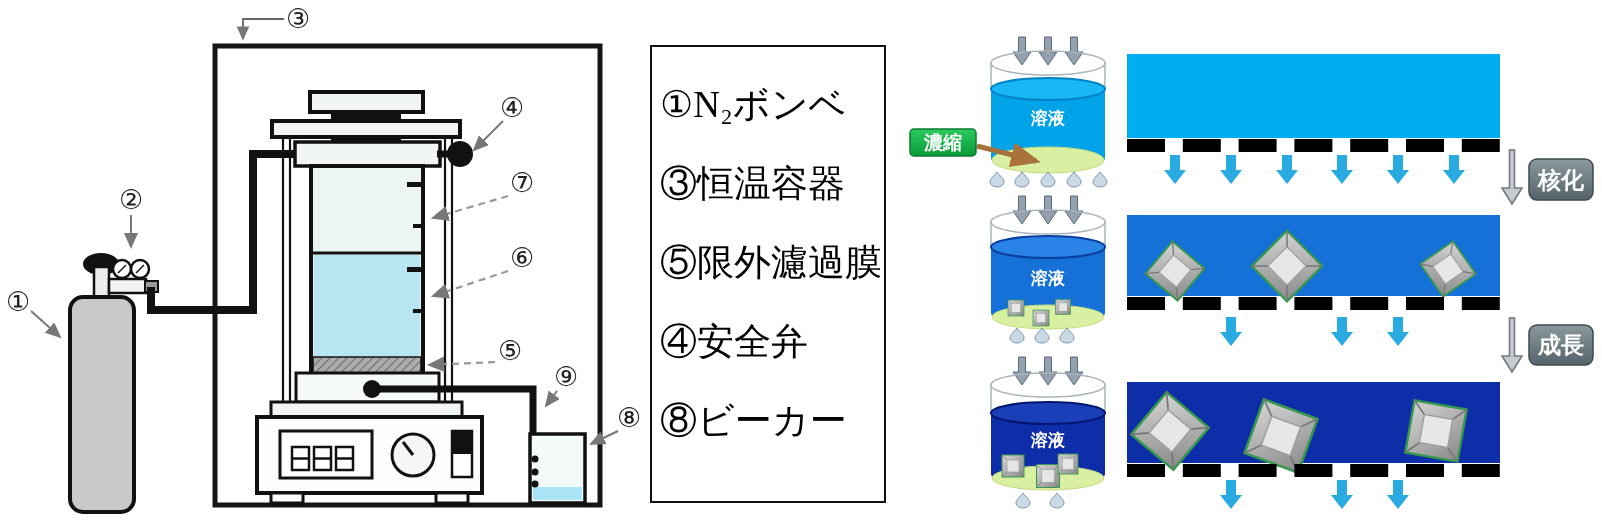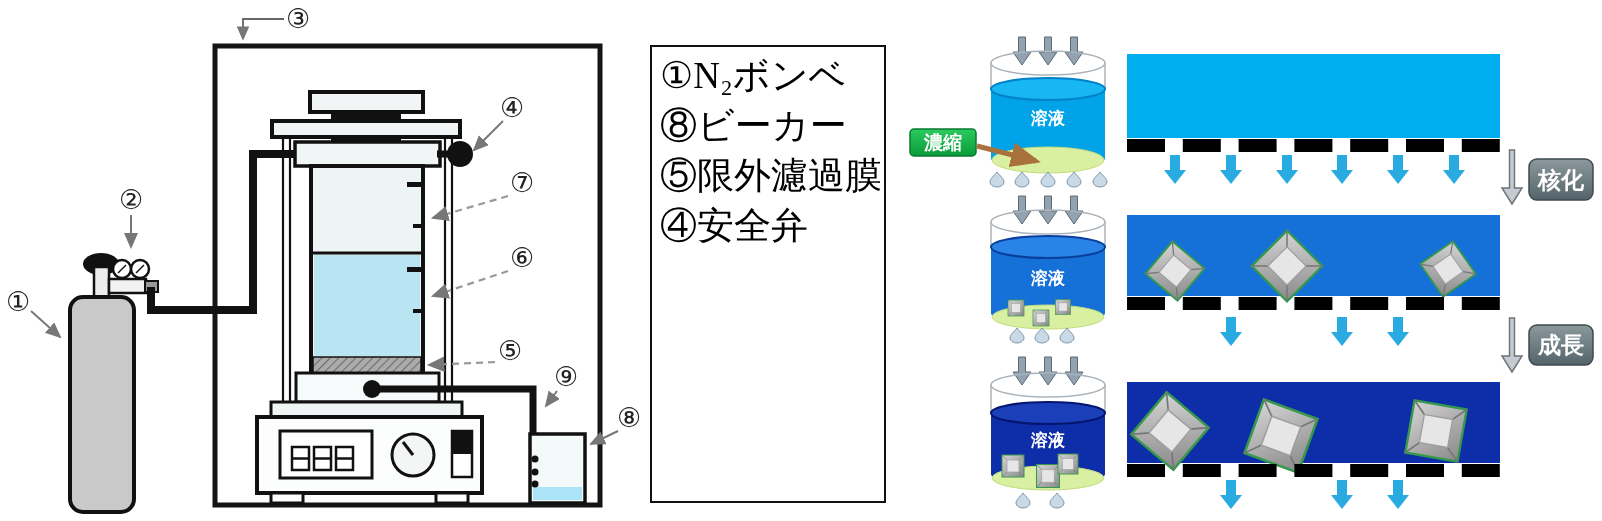--- a/index.html
+++ b/index.html
@@ -4,21 +4,21 @@
 <style>
   html,body{margin:0;padding:0;background:#fff;}
   #canvas{position:relative;width:1602px;height:521px;background:#fff;overflow:hidden;
           font-family:"Liberation Sans",sans-serif;}
   svg{position:absolute;top:0;}
   
   .legend{position:absolute;left:650px;top:45px;width:236px;height:458px;
           border:2.5px solid #111;background:#fff;box-sizing:border-box;
           padding:4px 0 0 8px;}
   .legend-row{font-family:"Liberation Serif","DejaVu Serif",serif;
-          font-size:37px;line-height:50px;color:#000;white-space:nowrap;overflow:hidden;}
+          font-size:37px;line-height:50px;color:#000;white-space:nowrap;overflow:hidden;margin-top:29px;}
   
   text.callout{font-family:"Liberation Serif","DejaVu Serif",serif;font-size:27px;
           fill:#222;text-anchor:middle;}
   text.wlabel{font-family:"Liberation Sans","DejaVu Sans",sans-serif;font-weight:bold;
           fill:#fff;text-anchor:middle;}
   text.sol{font-size:17px;}
   text.chip{font-size:23px;}
   text.conc{font-size:19px;}
 </style>
 </head>
@@ -117,23 +117,24 @@
   <text class="callout" x="510" y="360">⑤</text>
   <line x1="495" y1="362" x2="429" y2="365" stroke="#999" stroke-width="2.2" stroke-dasharray="7 5" marker-end="url(#ahg)"></line>
   <text class="callout" x="566" y="386">⑨</text>
   <line x1="557" y1="391" x2="546" y2="406" stroke="#777" stroke-width="2" marker-end="url(#ahg)"></line>
   <text class="callout" x="629" y="427">⑧</text>
   <line x1="618" y1="431" x2="591" y2="444" stroke="#777" stroke-width="2" marker-end="url(#ahg)"></line>
 </svg>
 
 <div class="legend">
   <div class="legend-row">①N₂ボンベ</div>
-  <div class="legend-row">⑧ビーカー</div>
+  <div class="legend-row">③恒温容器</div>
   <div class="legend-row">⑤限外濾過膜</div>
   <div class="legend-row">④安全弁</div>
+  <div class="legend-row">⑧ビーカー</div>
 </div>
 
 <svg style="left:895px" width="707" height="521" viewBox="895 0 707 521">
   <defs>
     <linearGradient id="gradSlate" x1="0" y1="0" x2="0" y2="1">
       <stop offset="0" stop-color="#8B999D"></stop>
           <stop offset="1" stop-color="#54646A"></stop>
     </linearGradient>
     <linearGradient id="gradGreen" x1="0" y1="0" x2="0" y2="1">
       <stop offset="0" stop-color="#2BCB5F"></stop>

